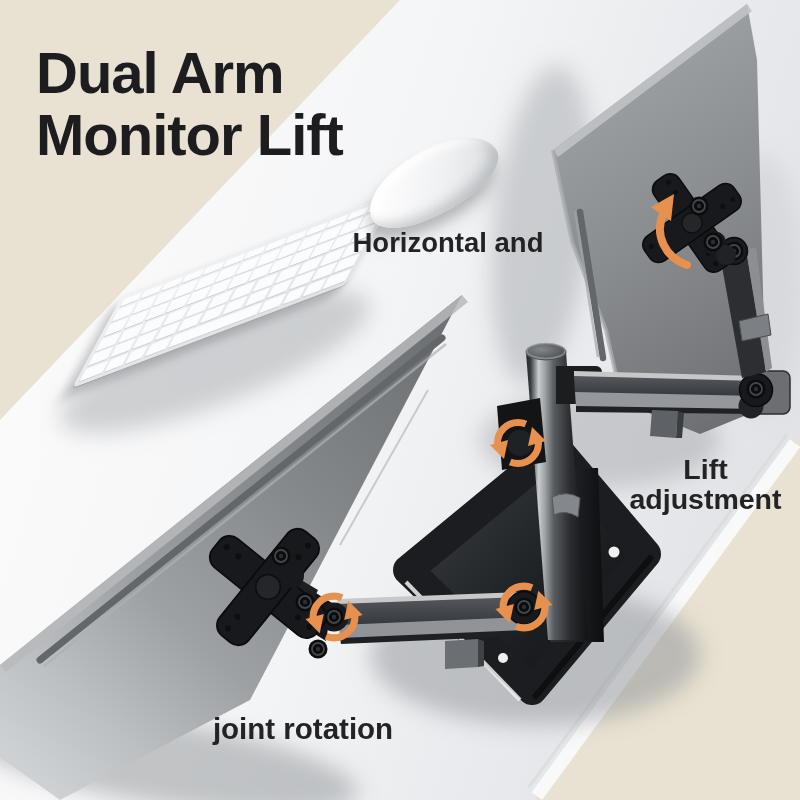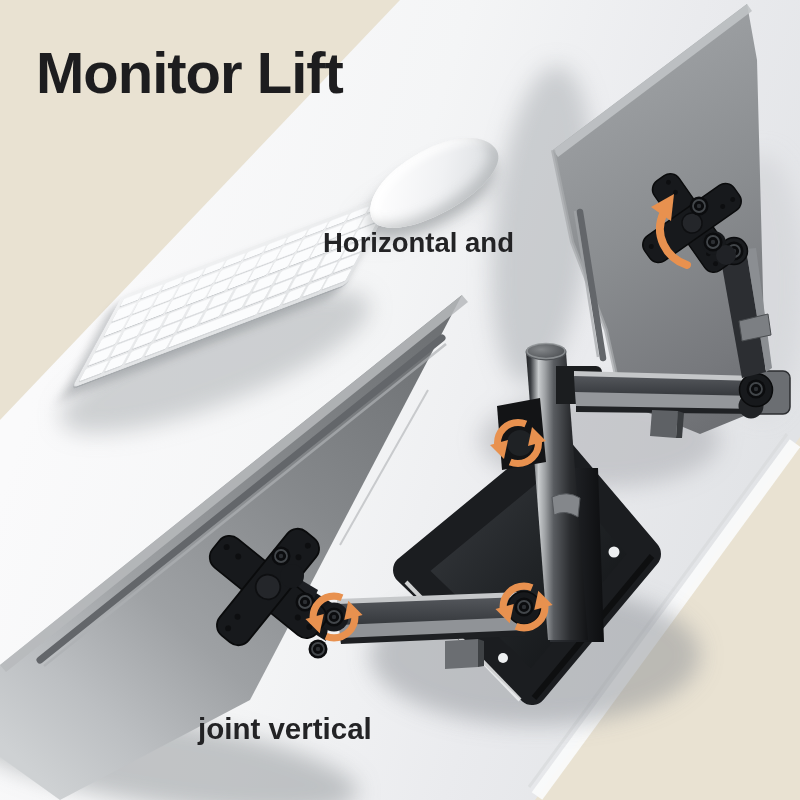--- a/index.html
+++ b/index.html
@@ -28,21 +28,21 @@
     transform:rotate(-29deg);
     border-radius:52% 48% 50% 50%/58% 58% 46% 46%;
     background:linear-gradient(130deg,#ffffff 12%,#f0f1f3 55%,#d8dbde 95%);
     box-shadow:-7px 8px 12px rgba(115,119,124,.35),
       inset -6px -8px 12px rgba(148,152,156,.45),
       inset 5px 7px 9px rgba(255,255,255,.95);}
 
   .title{position:absolute;left:36px;top:42px;z-index:3;margin:0;
     font-size:58px;line-height:1.07;font-weight:700;letter-spacing:-1px;color:var(--ink);}
   .title span{display:block;}
-  .ann{position:absolute;z-index:3;color:var(--label);
+  .ann{position:absolute;z-index:3;text-align:center;color:var(--label);
     font-weight:600;}
   .ann span{display:block;}
   .ann-switching{left:323px;top:229px;width:250px;font-size:27.5px;line-height:1.04;}
   .ann-lift{left:618px;top:454px;width:175px;font-size:28.5px;line-height:1.06;}
   .ann-joint{left:198px;top:712px;width:210px;font-size:29.5px;}
 </style>
 </head>
 <body>
 
 <div class="scene">
@@ -328,25 +328,30 @@
         <div class="key" style="flex: 1.2 1 0%;"></div>
         <div class="key" style="flex: 1 1 0%;"></div>
         <div class="key" style="flex: 1 1 0%;"></div>
         <div class="key" style="flex: 1.3 1 0%;"></div>
       </div>
     </div>
 
   <div class="mouse"></div>
 
   <h1 class="title">
+    <span>Dual Arm</span>
     <span>Monitor Lift</span>
   </h1>
 
   <div class="ann ann-switching">
     <span>Horizontal and</span>
   </div>
 
+  <div class="ann ann-lift">
+    <span>Lift</span>
+    <span>adjustment</span>
+  </div>
 
   <div class="ann ann-joint">
-    <span>joint vertical</span>
+    <span>joint rotation</span>
   </div>
 
 </div>
 
 </body></html>

